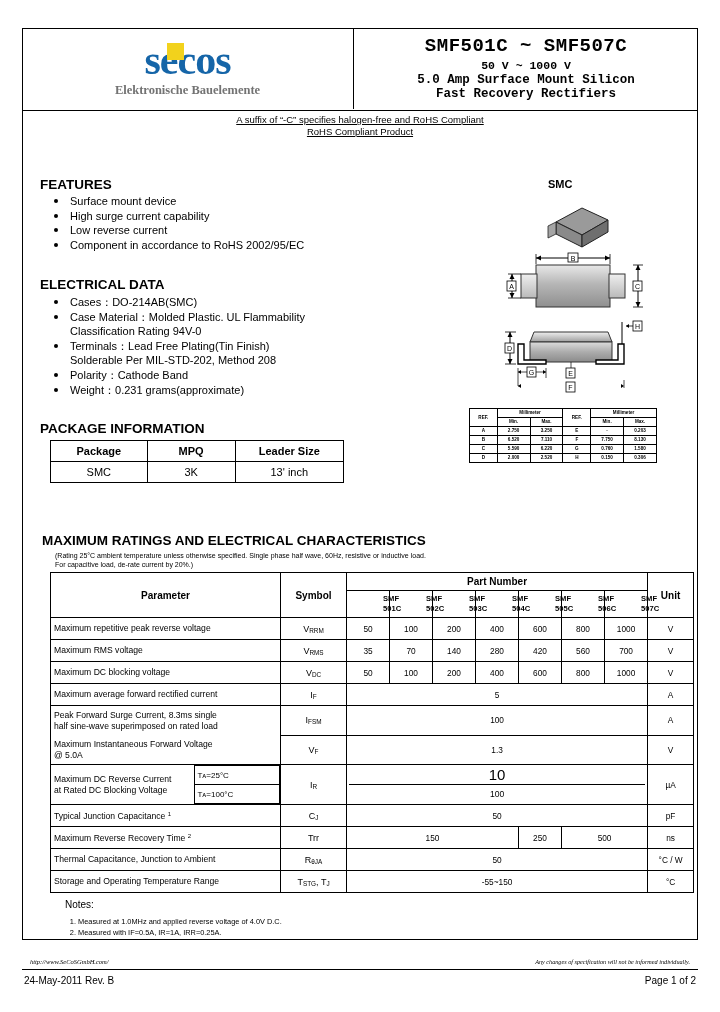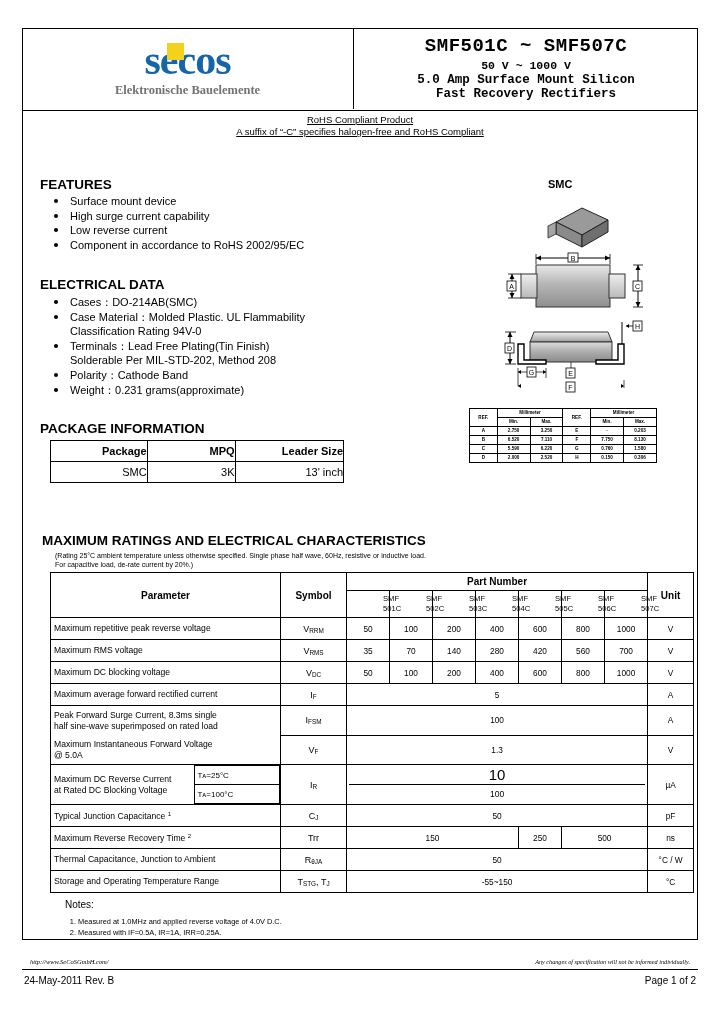--- a/index.html
+++ b/index.html
@@ -30,37 +30,37 @@
 
   
   .sec{position:absolute;font-size:13.5px;font-weight:bold;}
   ul.bl{list-style:none;margin:0;padding:0;}
   ul.bl li{position:relative;padding-left:28px;font-size:11px;line-height:14.6px;}
   ul.bl li .bullet{position:absolute;left:12px;top:5px;width:4px;height:4px;background:#000;border-radius:50%;}
   ul.bl li .cont{padding-left:0;}
 
   
   .pkgtbl{position:absolute;left:50px;top:440px;width:294px;border-collapse:collapse;}
-  .pkgtbl td{border:1.2px solid #000;text-align:right;font-size:11px;padding:4px 0;margin-top:41px;}
+  .pkgtbl td{border:1.2px solid #000;text-align:center;font-size:11px;padding:4px 0;margin-top:41px;}
   .pkgtbl .hd{font-weight:bold;}
 
   
   .smc-label{position:absolute;left:548px;top:178px;font-size:11px;font-weight:bold;}
 
   
   .dimtbl{position:absolute;left:469px;top:408px;width:188px;border-collapse:collapse;font-size:4.6px;font-family:"Liberation Sans",sans-serif;}
   .dimtbl td,.dimtbl th{border:0.7px solid #000;text-align:center;font-weight:bold;padding:0;height:8px;line-height:8px;}
 
   
   .mr-title{position:absolute;left:42px;top:533px;font-size:13.5px;font-weight:bold;}
   .mr-note{position:absolute;left:55px;top:552px;font-size:7px;line-height:8.5px;width:600px;}
   table.main{position:absolute;left:50px;top:572px;width:628px;border-collapse:collapse;table-layout:fixed;}
   table.main td{border:1px solid #000;font-size:8.3px;padding:0;}
   table.main .hcell{text-align:center;font-weight:bold;font-size:10px;}
-  table.main .pn{text-align:center;font-weight:normal;font-size:7.6px;line-height:10px;padding-left:36px;}
+  table.main .pn{text-align:center;font-weight:bold;font-size:7.6px;line-height:10px;padding-left:36px;}
   table.main .param{padding-left:3px;font-size:8.6px;line-height:11px;}
   table.main .ctr{text-align:center;}
   table.main .sym{text-align:center;font-size:9px;}
   sub{font-size:6.4px;vertical-align:-1px;}
   sup{font-size:6px;vertical-align:3px;}
   .irsplit{padding:0 !important;}
   .irsplit .t{height:18px;line-height:18px;text-align:center;font-size:15px;border-bottom:1px solid #000;margin:0 2px;}
   .irsplit .b{height:18px;line-height:18px;text-align:center;font-size:8.6px;}
 
   
@@ -93,22 +93,22 @@
     </div>
     <div class="hdr-right">
       <div class="t1">SMF501C ~ SMF507C</div>
       <div class="t2">50 V ~ 1000 V</div>
       <div class="t3">5.0 Amp Surface Mount Silicon</div>
       <div class="t4">Fast Recovery Rectifiers</div>
     </div>
   </div>
 
   <div class="rohs">
+    <div>A suffix of “-C” specifies halogen-free and RoHS Compliant</div>
     <div>RoHS Compliant Product</div>
-    <div>A suffix of “-C” specifies halogen-free and RoHS Compliant</div>
   </div>
 
   <div class="sec" style="left:40px;top:177px;">FEATURES</div>
   <ul class="bl" style="position:absolute;left:42px;top:194px;width:330px;">
     <li><span class="bullet"></span><span>Surface mount device</span></li>
     <li><span class="bullet"></span><span>High surge current capability</span></li>
     <li><span class="bullet"></span><span>Low reverse current</span></li>
     <li><span class="bullet"></span><span>Component in accordance to RoHS 2002/95/EC</span></li>
   </ul>
 

